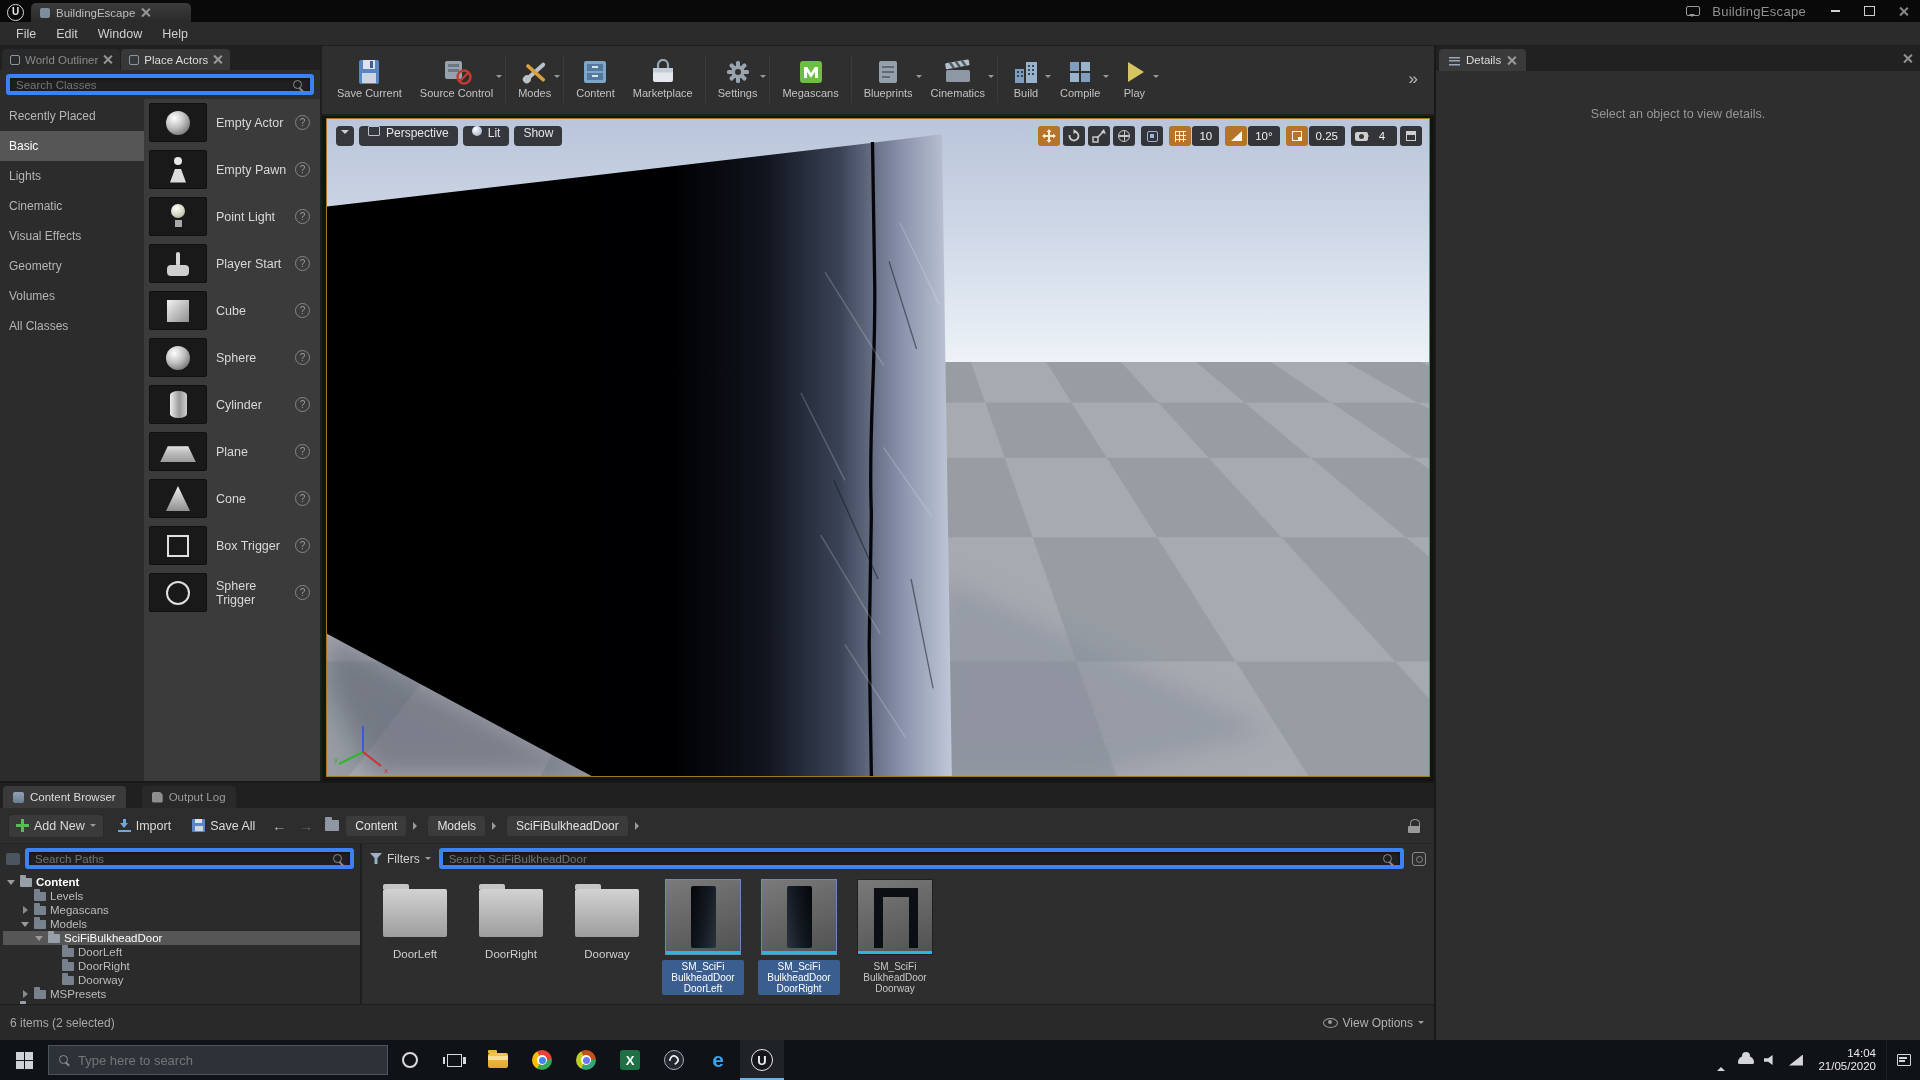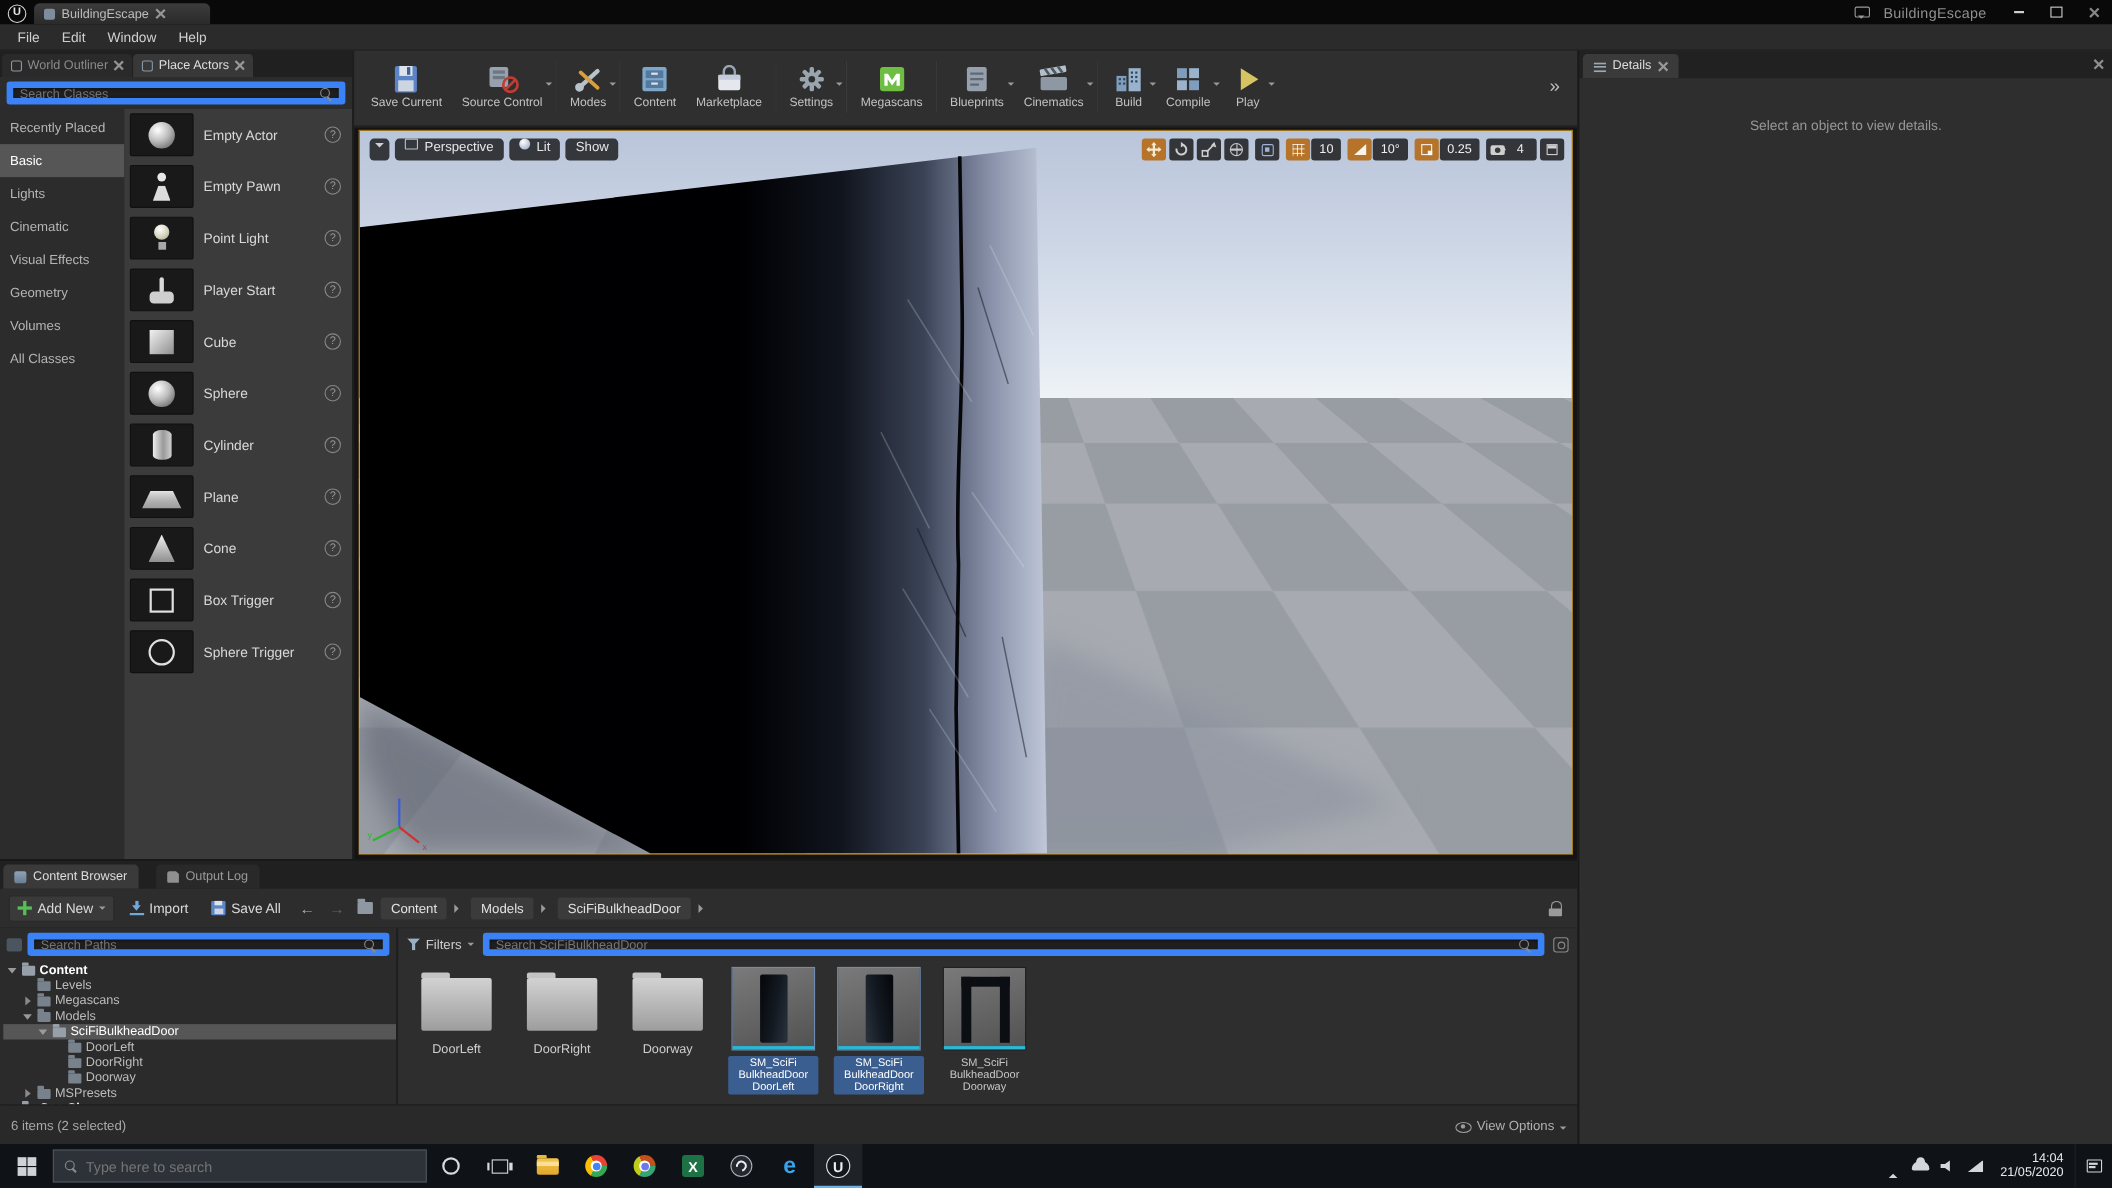--- a/index.html
+++ b/index.html
@@ -37,28 +37,28 @@
 .details{flex:1;background:#2e2e2e;border-left:2px solid #191919;display:flex;flex-direction:column}
 
 
 .place-actors{width:322px;background:#2c2c2c;display:flex;flex-direction:column;border-right:2px solid #1e1e1e}
 .pa-tabs{height:24px;display:flex;align-items:flex-end;background:#202020;gap:1px;padding-left:2px}
 .pa-tab{height:21px;display:flex;align-items:center;gap:5px;padding:0 8px;font-size:11.5px;border-radius:4px 4px 0 0}
 .pa-tab.active{background:#383838;color:#ddd}
 .pa-tab.inactive{background:#2a2a2a;color:#8a8a8a}
 .ticon{width:10px;height:10px;border:1px solid #8a98a6;border-radius:2px;flex:none}
 .pa-search{padding:4px 6px;background:#2c2c2c}
-.well{display:flex;align-items:flex-start;background:#1f1f1f;border:6px solid #3b82f6;border-radius:3px;height:21px;padding:0 6px;box-shadow:inset 0 1px 3px rgba(0,0,0,.55)}
+.well{display:flex;align-items:flex-end;background:#1f1f1f;border:4px solid #3b82f6;border-radius:3px;height:21px;padding:0 6px;box-shadow:inset 0 1px 3px rgba(0,0,0,.55)}
 .well input{flex:1;background:transparent;border:none;outline:none;color:#bbb;font-size:11.5px;font-family:inherit;min-width:0}
 input::placeholder{color:#757575}
 .mag{width:11px;height:11px;position:relative;flex:none}
 .mag::before{content:"";position:absolute;width:7px;height:7px;border:1.5px solid #8a8a8a;border-radius:50%;left:0;top:0}
 .mag::after{content:"";position:absolute;width:5px;height:1.5px;background:#8a8a8a;transform:rotate(45deg);right:0;bottom:1px}
 .pa-body{flex:1;display:flex;min-height:0}
-.pa-cats{width:113px;background:#2c2c2c;padding-top:2px}
+.pa-cats{width:144px;background:#2c2c2c;padding-top:2px}
 .cat{height:30px;display:flex;align-items:center;padding-left:9px;font-size:12px;color:#b5b5b5}
 .cat.selected{background:#565656;color:#fff}
 .pa-actors{flex:1;background:#3b3b3b;overflow:hidden}
 .actor-row{height:47px;display:flex;align-items:center}
 .tile{width:58px;height:39px;background:#191919;border:1px solid #101010;border-radius:2px;margin:0 9px 0 5px;display:flex;align-items:center;justify-content:center;flex:none}
 .actor-label{flex:1;font-size:12.5px;color:#d8d8d8}
 .qmark{width:15px;height:15px;border:1px solid #868686;border-radius:50%;margin-right:10px;color:#9a9a9a;font-size:10px;display:flex;align-items:center;justify-content:center;flex:none}
 .qmark::before{content:"?"}
 
 .ai{display:block}
@@ -194,21 +194,21 @@
 .cell-label{font-size:11.5px;color:#cfcfcf;text-align:center;margin-top:8px}
 .thumb{width:76px;height:76px;margin:0 auto;background:linear-gradient(160deg,#7a7a7a,#515151);position:relative;border:1px solid #1f1f1f}
 .asset.selected .thumb{border-color:#6d8cb5}
 .type-bar{position:absolute;left:0;right:0;bottom:0;height:3px;background:#29b8d8}
 .slab{position:absolute;left:25px;top:6px;width:25px;height:62px;background:linear-gradient(100deg,#04060a,#141a22 55%,#2c333d);border-radius:2px}
 .frame{position:absolute;left:16px;top:8px;width:44px;height:60px;border:9px solid #0b0e13;border-bottom:none}
 .alabel{margin:2px auto 16px;width:82px;text-align:center;font-size:10px;line-height:11px;color:#c8c8c8;padding:1px 0;border-radius:2px;overflow:hidden}
 .asset.selected .alabel{background:#3b5e91;color:#fff}
 .ll{display:block;white-space:nowrap;overflow:hidden}
 .cb-status{height:36px;background:#292929;border-top:1px solid #1d1d1d;display:flex;align-items:center;padding:0 10px;color:#a8a8a8;font-size:12px}
-.viewopts{margin-left:auto;display:flex;align-items:flex-end;gap:5px;color:#b0b0b0}
+.viewopts{margin-left:auto;display:flex;align-items:center;gap:5px;color:#b0b0b0}
 .eye-icon{width:15px;height:10px;border:1.5px solid #9a9a9a;border-radius:50%;position:relative}
 .eye-icon::before{content:"";position:absolute;left:4px;top:1.5px;width:4px;height:4px;border-radius:50%;background:#9a9a9a}
 
 
 .taskbar{height:40px;background:#0f1216;display:flex;align-items:center}
 .tb-start{width:48px;height:100%;display:flex;align-items:center;justify-content:center}
 .win-logo{width:17px;height:17px;display:grid;grid-template-columns:8px 8px;grid-template-rows:8px 8px;gap:1px}
 .win-logo span{background:#cfd2d6}
 .tb-searchbox{width:340px;height:30px;background:#2d3238;border:1px solid #4e545c;display:flex;align-items:center;gap:8px;padding:0 10px}
 .tb-searchbox input{flex:1;background:transparent;border:none;outline:none;color:#c4c8cc;font-size:13px;font-family:inherit}

